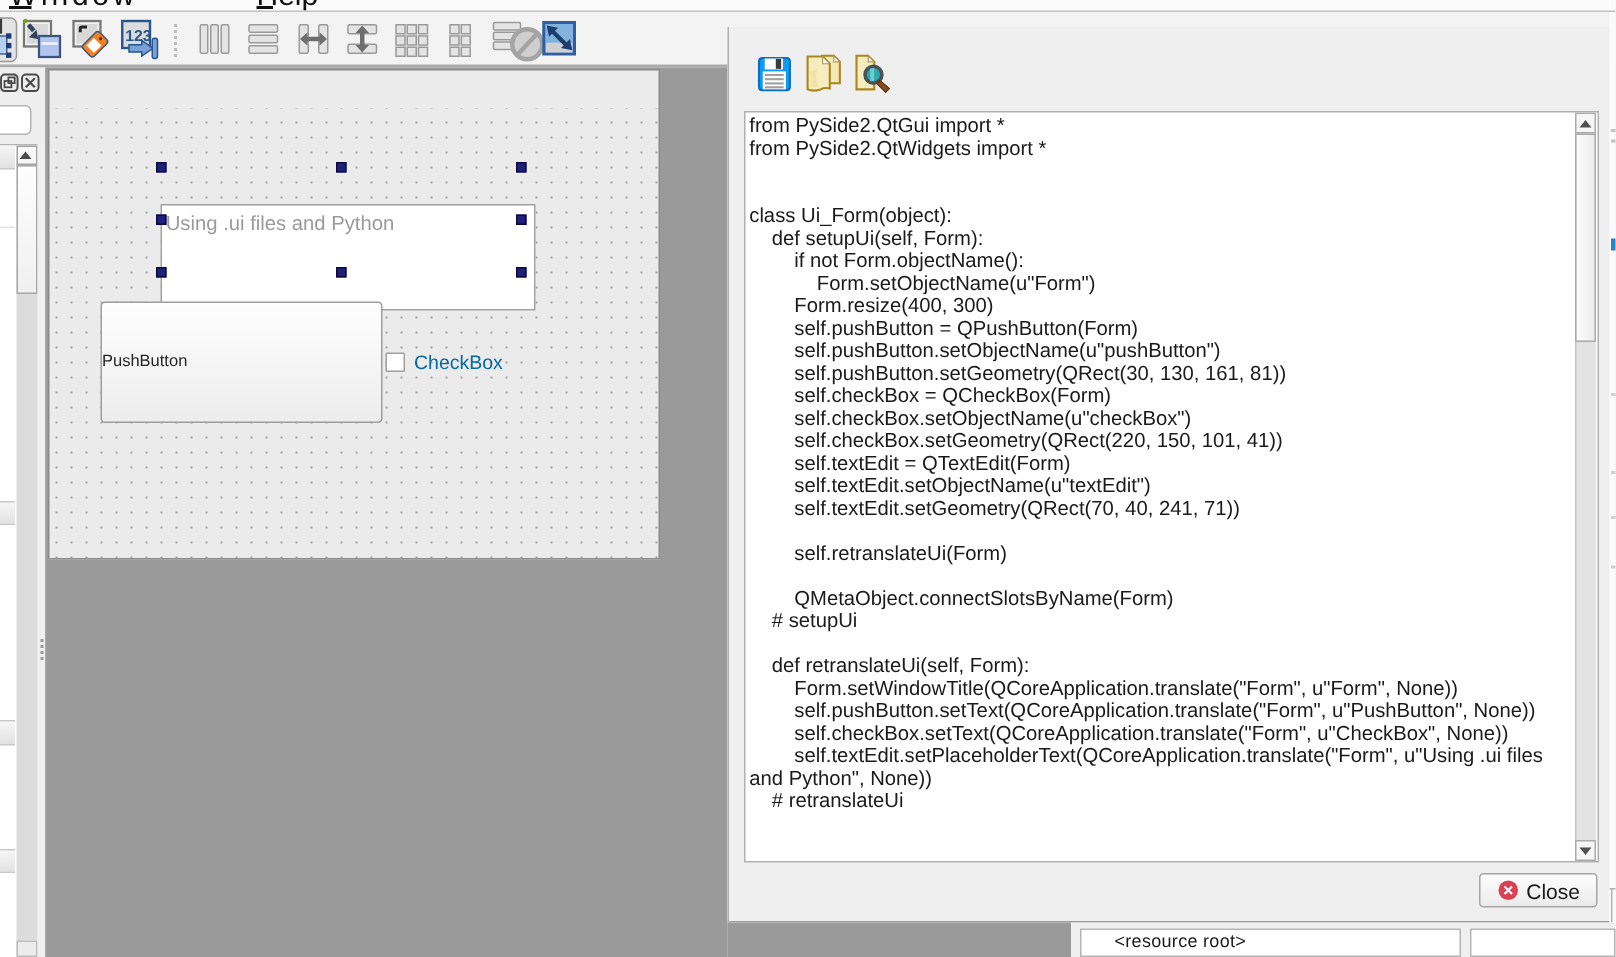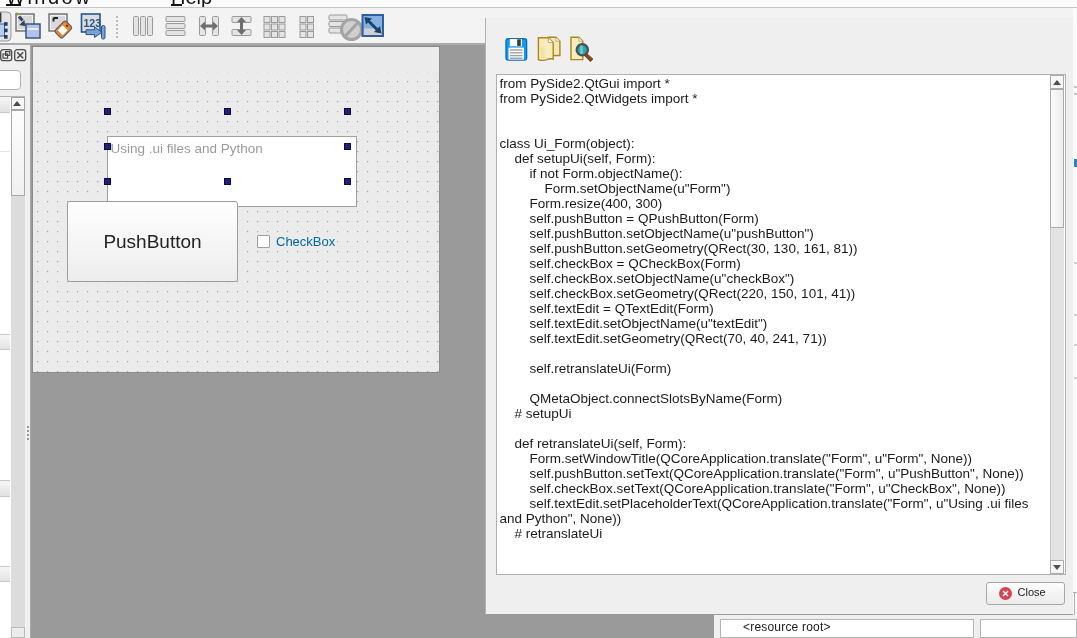--- a/index.html
+++ b/index.html
@@ -170,21 +170,21 @@
   </div>
   <div class="hnd" style="left:71px;top:61px;"></div>
   <div class="hnd" style="left:191px;top:61px;"></div>
   <div class="hnd" style="left:311px;top:61px;"></div>
   <div class="hnd" style="left:71px;top:96px;"></div>
   <div class="hnd" style="left:311px;top:96px;"></div>
   <div class="hnd" style="left:71px;top:131px;"></div>
   <div class="hnd" style="left:191px;top:131px;"></div>
   <div class="hnd" style="left:311px;top:131px;"></div>
 
-  <div class="abs" style="left:34px;top:154px;width:171px;height:81px;background:linear-gradient(#fefefe,#ededed);border:1px solid #9e9e9e;border-radius:3px;text-align:center;line-height:79px;font-size:19px;color:#242424;">PushButton</div>
+  <div class="abs" style="left:34px;top:154px;width:188px;height:81px;background:linear-gradient(#fefefe,#ededed);border:1px solid #9e9e9e;border-radius:3px;line-height:79px;font-size:11px;color:#242424;">PushButton</div>
 
   <div class="abs" style="left:224px;top:188px;width:13px;height:13px;background:#fff;border:1px solid #9e9e9e;border-radius:1px;"></div>
   <div class="abs" style="left:243px;top:187px;font-size:13px;color:#0369a1;">CheckBox</div>
 </div>
 
 <div id="dialog" class="abs" style="left:485px;top:18px;width:588px;height:597px;background:#efefef;border-left:1px solid #b0b0b0;border-bottom:1px solid #9a9a9a;">
   <svg class="abs" style="left:0;top:0;" width="120" height="50" viewBox="0 0 120 50">
 
     <g>
       <path d="M20 23 Q20 20.7 22.3 20.7 L38.3 20.7 Q40.6 20.7 40.6 23 L40.6 39.8 Q40.6 42.1 38.3 42.1 L22.3 42.1 Q20 42.1 20 39.8 Z" fill="#109bf2" stroke="#0a6ec6" stroke-width="1.4"></path>
@@ -254,21 +254,21 @@
   <div class="abs" style="left:566.5px;top:61.5px;width:0;height:0;border-left:4.5px solid transparent;border-right:4.5px solid transparent;border-bottom:5px solid #505050;"></div>
   <div class="abs" style="left:564px;top:71px;width:14px;height:139px;background:linear-gradient(90deg,#fcfcfc,#ececec);border:1px solid #ababab;"></div>
   <div class="abs" style="left:564px;top:542px;width:14px;height:14px;background:#f6f6f6;border:1px solid #ababab;"></div>
   <div class="abs" style="left:566.5px;top:547px;width:0;height:0;border-left:4.5px solid transparent;border-right:4.5px solid transparent;border-top:5px solid #505050;"></div>
 
   <div class="abs" style="left:499.5px;top:563.5px;width:79px;height:23px;background:linear-gradient(#fdfdfd,#ebebeb);border:1px solid #a6a6a6;border-radius:3px;">
     <div class="abs" style="left:12px;top:4px;width:13px;height:13px;background:#d84253;border-radius:50%;"></div>
     <svg class="abs" style="left:15px;top:7px;" width="7" height="7" viewBox="0 0 7 7">
       <path d="M1 1 L6 6 M6 1 L1 6" stroke="#ffffff" stroke-width="1.5"></path>
     </svg>
-    <div class="abs" style="left:31px;top:3.5px;font-size:11px;color:#1a1a1a;">Close</div>
+    <div class="abs" style="left:31px;top:3.5px;font-size:14px;color:#1a1a1a;">Close</div>
   </div>
 </div>
 
 <div class="abs" style="left:1073px;top:8px;width:4px;height:630px;background:#fbfbfb;"></div>
 <div class="abs" style="left:1074px;top:159px;width:3px;height:8px;background:#2e82c8;"></div>
 <div class="abs" style="left:1074px;top:86px;width:3px;height:2px;background:#c4c4c4;"></div>
 <div class="abs" style="left:1074px;top:93px;width:3px;height:2px;background:#c4c4c4;"></div>
 <div class="abs" style="left:1074px;top:262px;width:3px;height:2px;background:#d0d0d0;"></div>
 <div class="abs" style="left:1074px;top:314px;width:3px;height:2px;background:#d0d0d0;"></div>
 <div class="abs" style="left:1074px;top:344px;width:3px;height:2px;background:#d0d0d0;"></div>

